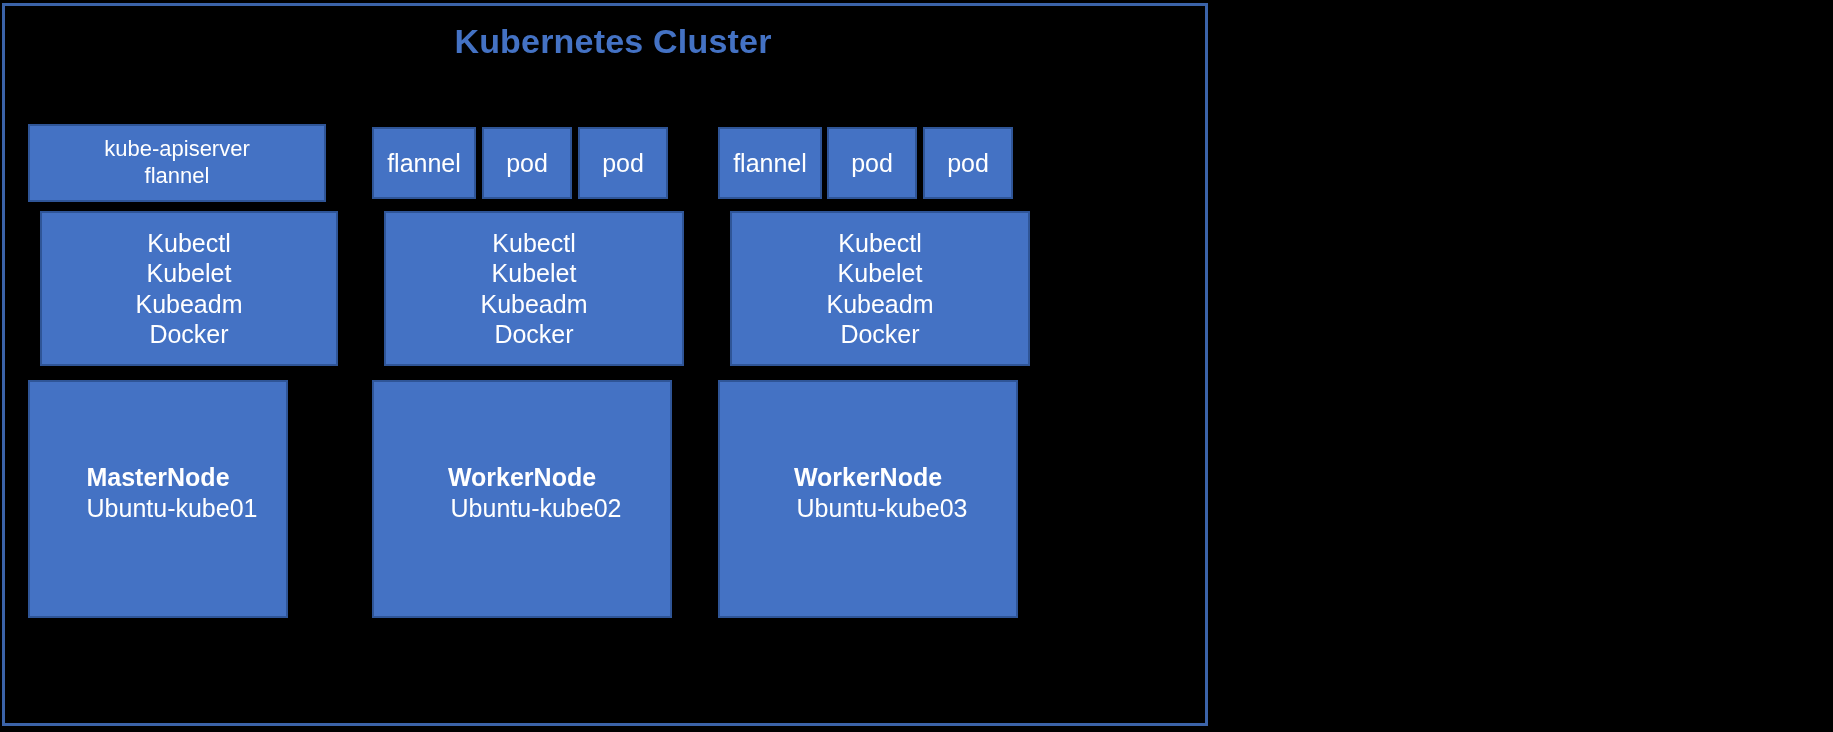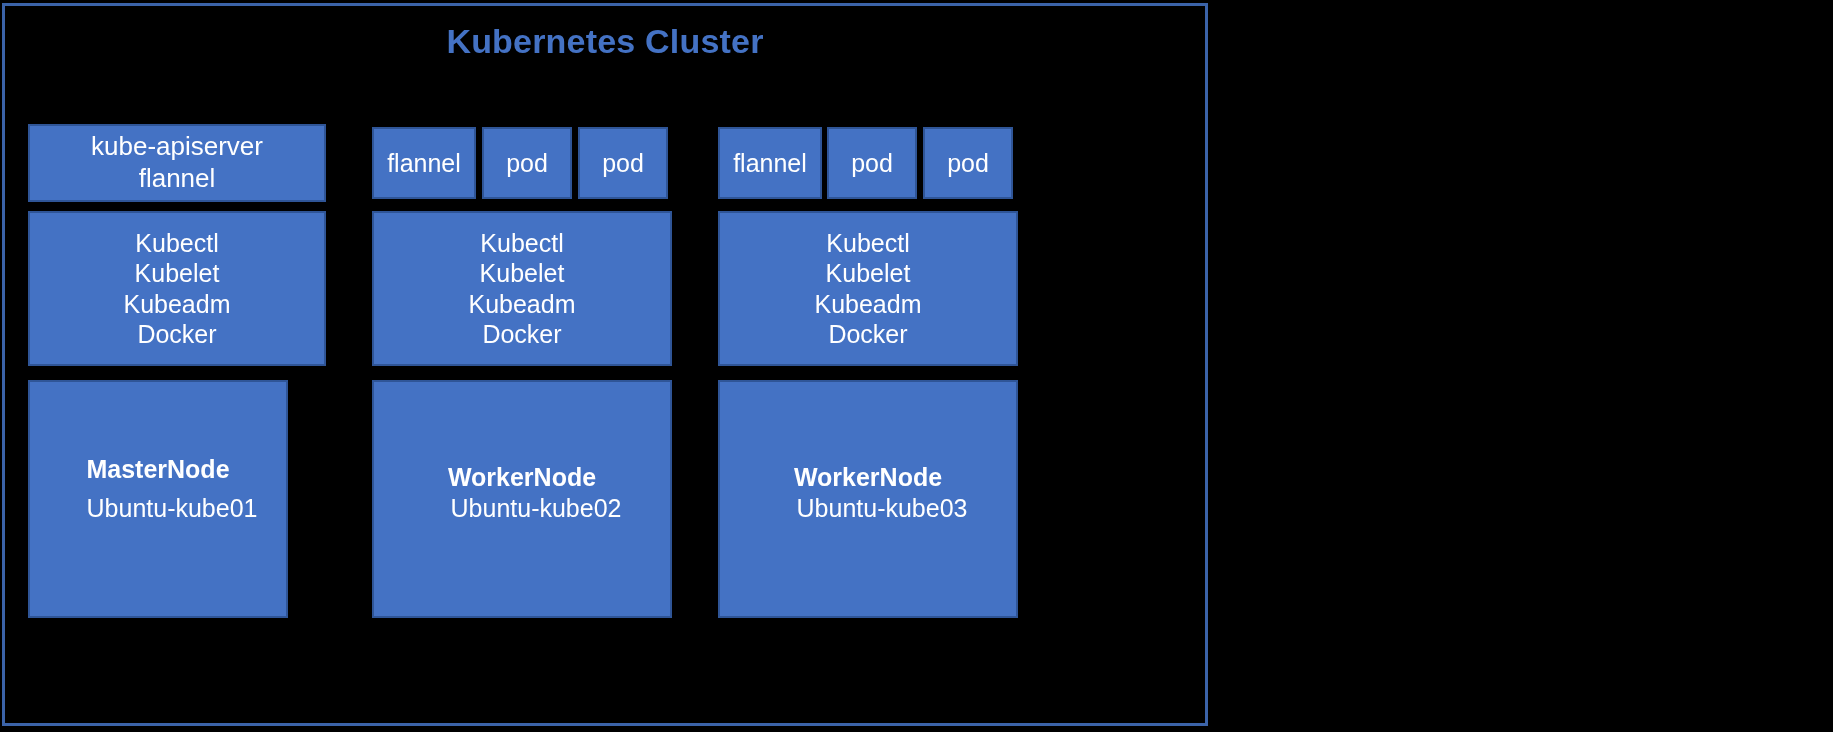--- a/index.html
+++ b/index.html
@@ -24,21 +24,21 @@
     width: 1206px;
     height: 723px;
     box-sizing: border-box;
     border: 3px solid #3B63A8;
     background: #000000;
   }
 
   
   #cluster-title {
     position: absolute;
-    left: 0;
+    left: 8px;
     top: 18px;
     width: 1200px;
     text-align: center;
     color: #4472C4;
     font-size: 34px;
     font-weight: bold;
     letter-spacing: 0.2px;
     line-height: 1;
     white-space: nowrap;
   }
@@ -53,30 +53,30 @@
     display: flex;
     flex-direction: column;
     align-items: center;
     justify-content: center;
     text-align: center;
     line-height: 1.22;
     overflow: hidden;
   }
 
   
-  .svc-box { font-size: 26px; }
+  .svc-box { font-size: 22px; }
 
   
   .chip-box {
     font-size: 25px;
     justify-content: center;
   }
 
   
-  .stack-box { font-size: 25px; }
+  .stack-box { font-size: 25px; margin-left: 12px; }
   .stack-box .line { display: block; }
 
   
   .node-box {
     justify-content: flex-end;
     padding-bottom: 93px;
     font-size: 25px;
   }
   .node-box .node-name {
     font-weight: bold;
@@ -86,21 +86,21 @@
   .node-box .node-host {
     font-weight: normal;
     font-size: 25px;
     display: block;
     margin-left: 28px;
   }
 
   
   #col1-services { left: 23px;  top: 118px; width: 298px; height: 78px; }
   #col1-stack    { left: 23px;  top: 205px; width: 298px; height: 155px; }
-  #col1-node     { left: 23px;  top: 374px; width: 260px; height: 238px; gap: 8px; }
+  #col1-node     { left: 23px;  top: 374px; width: 260px; height: 238px; }
 
   
   #col2-flannel  { left: 367px; top: 121px; width: 104px; height: 72px; }
   #col2-pod1     { left: 477px; top: 121px; width: 90px;  height: 72px; }
   #col2-pod2     { left: 573px; top: 121px; width: 90px;  height: 72px; }
   #col2-stack    { left: 367px; top: 205px; width: 300px; height: 155px; }
   #col2-node     { left: 367px; top: 374px; width: 300px; height: 238px; }
 
   
   #col3-flannel  { left: 713px; top: 121px; width: 104px; height: 72px; }

